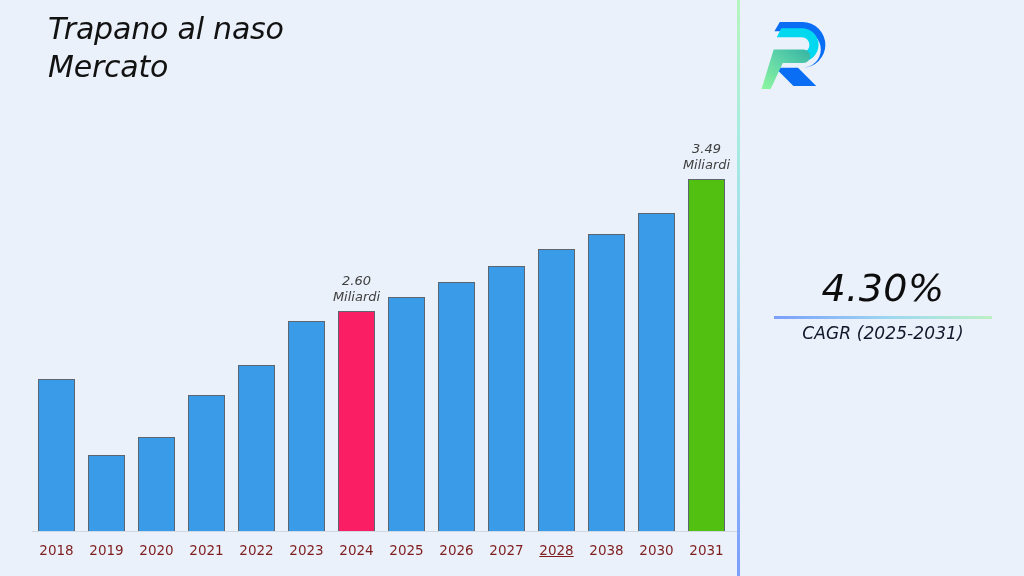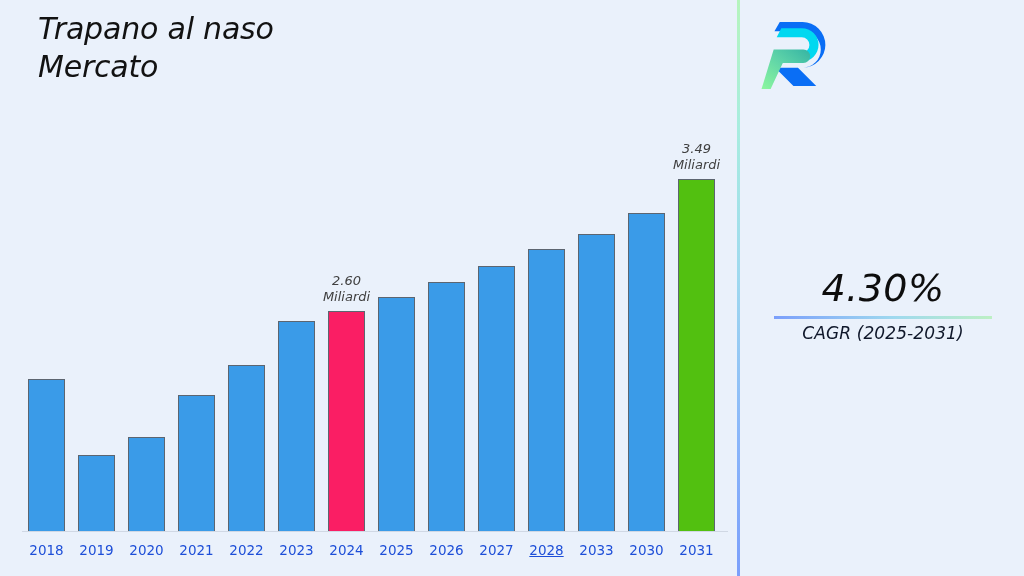--- a/index.html
+++ b/index.html
@@ -18,21 +18,21 @@
   #page {
     position: relative;
     width: 1024px;
     height: 576px;
     background: #eaf1fb;
   }
 
   
   #chart-panel {
     position: absolute;
-    left: 8px; top: 0;
+    left: 18px; top: 0;
     width: 737px; height: 576px;
   }
   #chart-title {
     position: absolute;
     left: 30px; top: 10px;
     width: 640px;
     font-size: 30px;
     font-style: italic;
     font-weight: 400;
     line-height: 1.28;
@@ -68,21 +68,21 @@
     color: #404040;
     line-height: 1.22;
     white-space: pre-line;
     pointer-events: none;
   }
   .tick-label {
     position: absolute;
     top: 542px;
     text-align: center;
     font-size: 13.5px;
-    color: #1d4ed8;
+    color: #7f1d1d;
   }
 
   
   #divider {
     position: absolute;
     left: 737px; top: 0;
     width: 3px; height: 576px;
     background: linear-gradient(to bottom, #b6f5bd 0%, #a8eddf 22%, #9fd9ef 48%, #8ab6fa 76%, #7b9ffb 100%);
   }
 
@@ -172,21 +172,21 @@
         <div class="tick-label" style="left: 314px; width: 49px;">2024</div>
         <div class="bar" title="2025: 2.77 Miliardi" style="left: 370px; top: 297px; width: 37px; height: 234px; background: rgb(58, 155, 232);"></div>
         <div class="tick-label" style="left: 364px; width: 49px;">2025</div>
         <div class="bar" title="2026: 2.94 Miliardi" style="left: 420px; top: 282px; width: 37px; height: 249px; background: rgb(58, 155, 232);"></div>
         <div class="tick-label" style="left: 414px; width: 49px;">2026</div>
         <div class="bar" title="2027: 3.13 Miliardi" style="left: 470px; top: 266px; width: 37px; height: 265px; background: rgb(58, 155, 232);"></div>
         <div class="tick-label" style="left: 464px; width: 49px;">2027</div>
         <div class="bar" title="2028: 3.33 Miliardi" style="left: 520px; top: 249px; width: 37px; height: 282px; background: rgb(58, 155, 232);"></div>
         <div class="tick-label" style="left: 514px; width: 49px; text-decoration: underline;">2028</div>
         <div class="bar" title="2029: 3.51 Miliardi" style="left: 570px; top: 234px; width: 37px; height: 297px; background: rgb(58, 155, 232);"></div>
-        <div class="tick-label" style="left: 564px; width: 49px;">2033</div>
+        <div class="tick-label" style="left: 564px; width: 49px;">2038</div>
         <div class="bar" title="2030: 3.76 Miliardi" style="left: 620px; top: 213px; width: 37px; height: 318px; background: rgb(58, 155, 232);"></div>
         <div class="tick-label" style="left: 614px; width: 49px;">2030</div>
         <div class="bar" title="2031: 3.49 Miliardi" style="left: 670px; top: 179px; width: 37px; height: 352px; background: rgb(82, 192, 16);"></div>
         <div class="tick-label" style="left: 664px; width: 49px;">2031</div>
         <div class="bar-label" style="left: 296px; width: 85px; top: 273px;">2.60
 Miliardi</div>
         <div class="bar-label" style="left: 646px; width: 85px; top: 141px;">3.49
 Miliardi</div>
       </div>
   </div>

